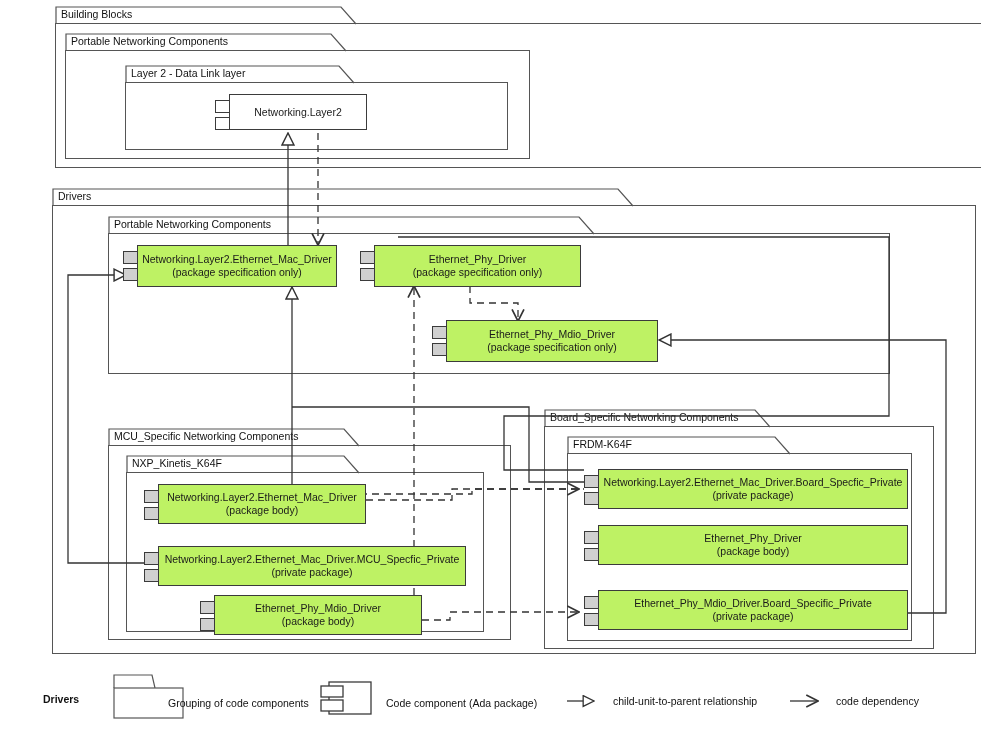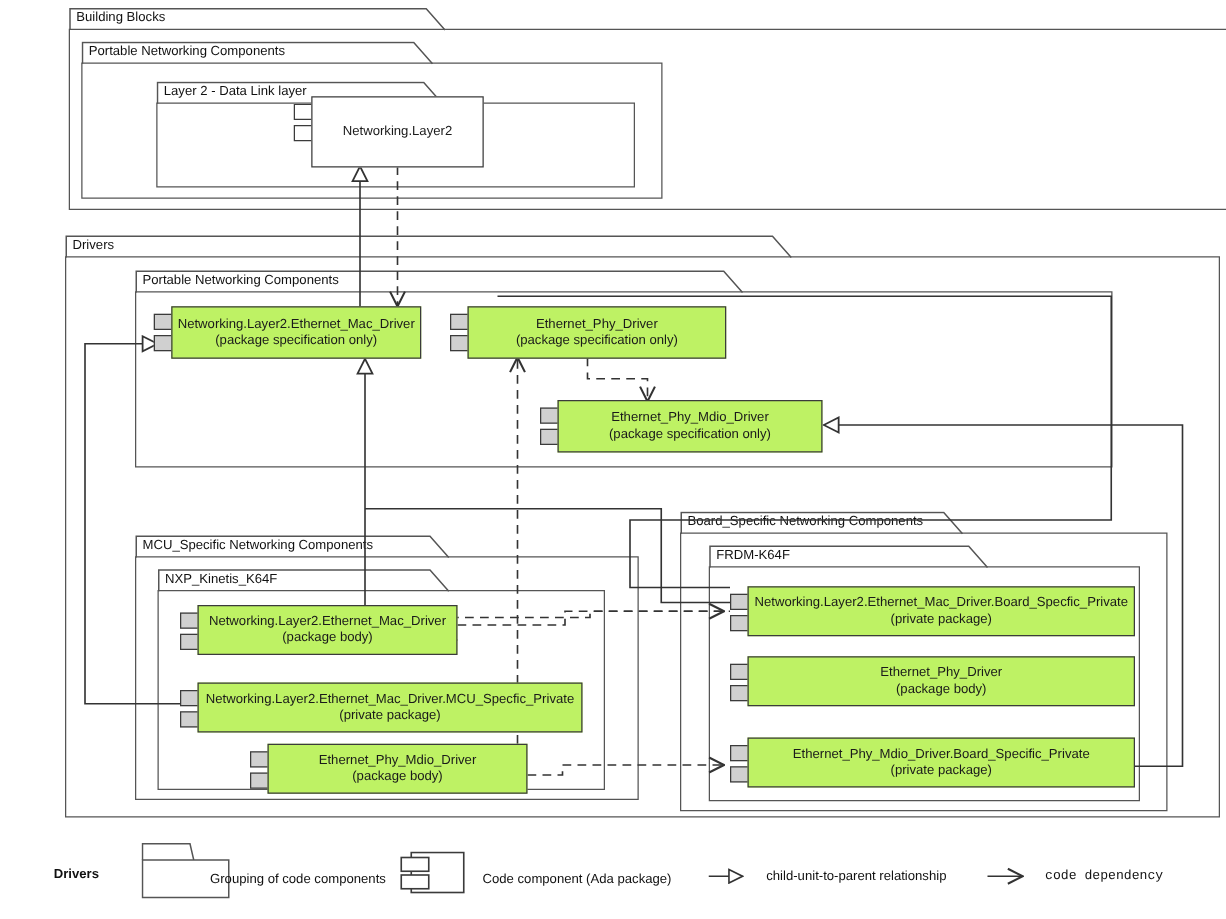--- a/index.html
+++ b/index.html
@@ -195,21 +195,21 @@
 
       
       <path d="M366,500 L452,500 L452,489 L584,489" stroke-dasharray="7,5"></path>
       <path d="M366,512 L360,512 L360,494 L472,494 L472,489 L578,489" stroke-dasharray="7,5" marker-end="url(#openArrow)"></path>
 
       
       <path d="M422,620 L450,620 L450,612 L578,612" stroke-dasharray="7,5" marker-end="url(#openArrow)"></path>
     </g>
   </svg>
 
-  <div class="comp white" style="left:215px;top:77px;width:152px;height:57px;margin-left:20px;">
+  <div class="comp white" style="left:215px;top:94px;width:152px;height:36px;">
     <span class="tabA"></span>
     <span class="tabB"></span>
     <div class="main">
       <span class="t1">Networking.Layer2</span>
     </div>
   </div>
 
   <div class="comp gray" style="left:123px;top:245px;width:214px;height:42px;">
     <span class="tabA"></span>
     <span class="tabB"></span>
@@ -317,15 +317,15 @@
   <div class="legend-text" style="left:613px;top:695px;">child-unit-to-parent  relationship</div>
 
   <svg class="legend-comp" style="left:789px;top:694px;" width="42" height="14">
     <defs>
       <marker id="lgOpen" viewBox="0 0 12 12" refX="10" refY="6" markerWidth="11" markerHeight="11" orient="auto-start-reverse">
         <path d="M1,1 L11,6 L1,11" fill="none" stroke="#333333" stroke-width="1.4"></path>
       </marker>
     </defs>
     <path d="M1,7 L28,7" fill="none" stroke="#333333" stroke-width="1.3" marker-end="url(#lgOpen)"></path>
   </svg>
-  <div class="legend-text" style="left:836px;top:695px;font-family:Liberation Mono, monospace;">code dependency</div>
+  <div class="legend-text" style="left:836px;top:695px;">code dependency</div>
 
 </div>
 
 </body></html>

